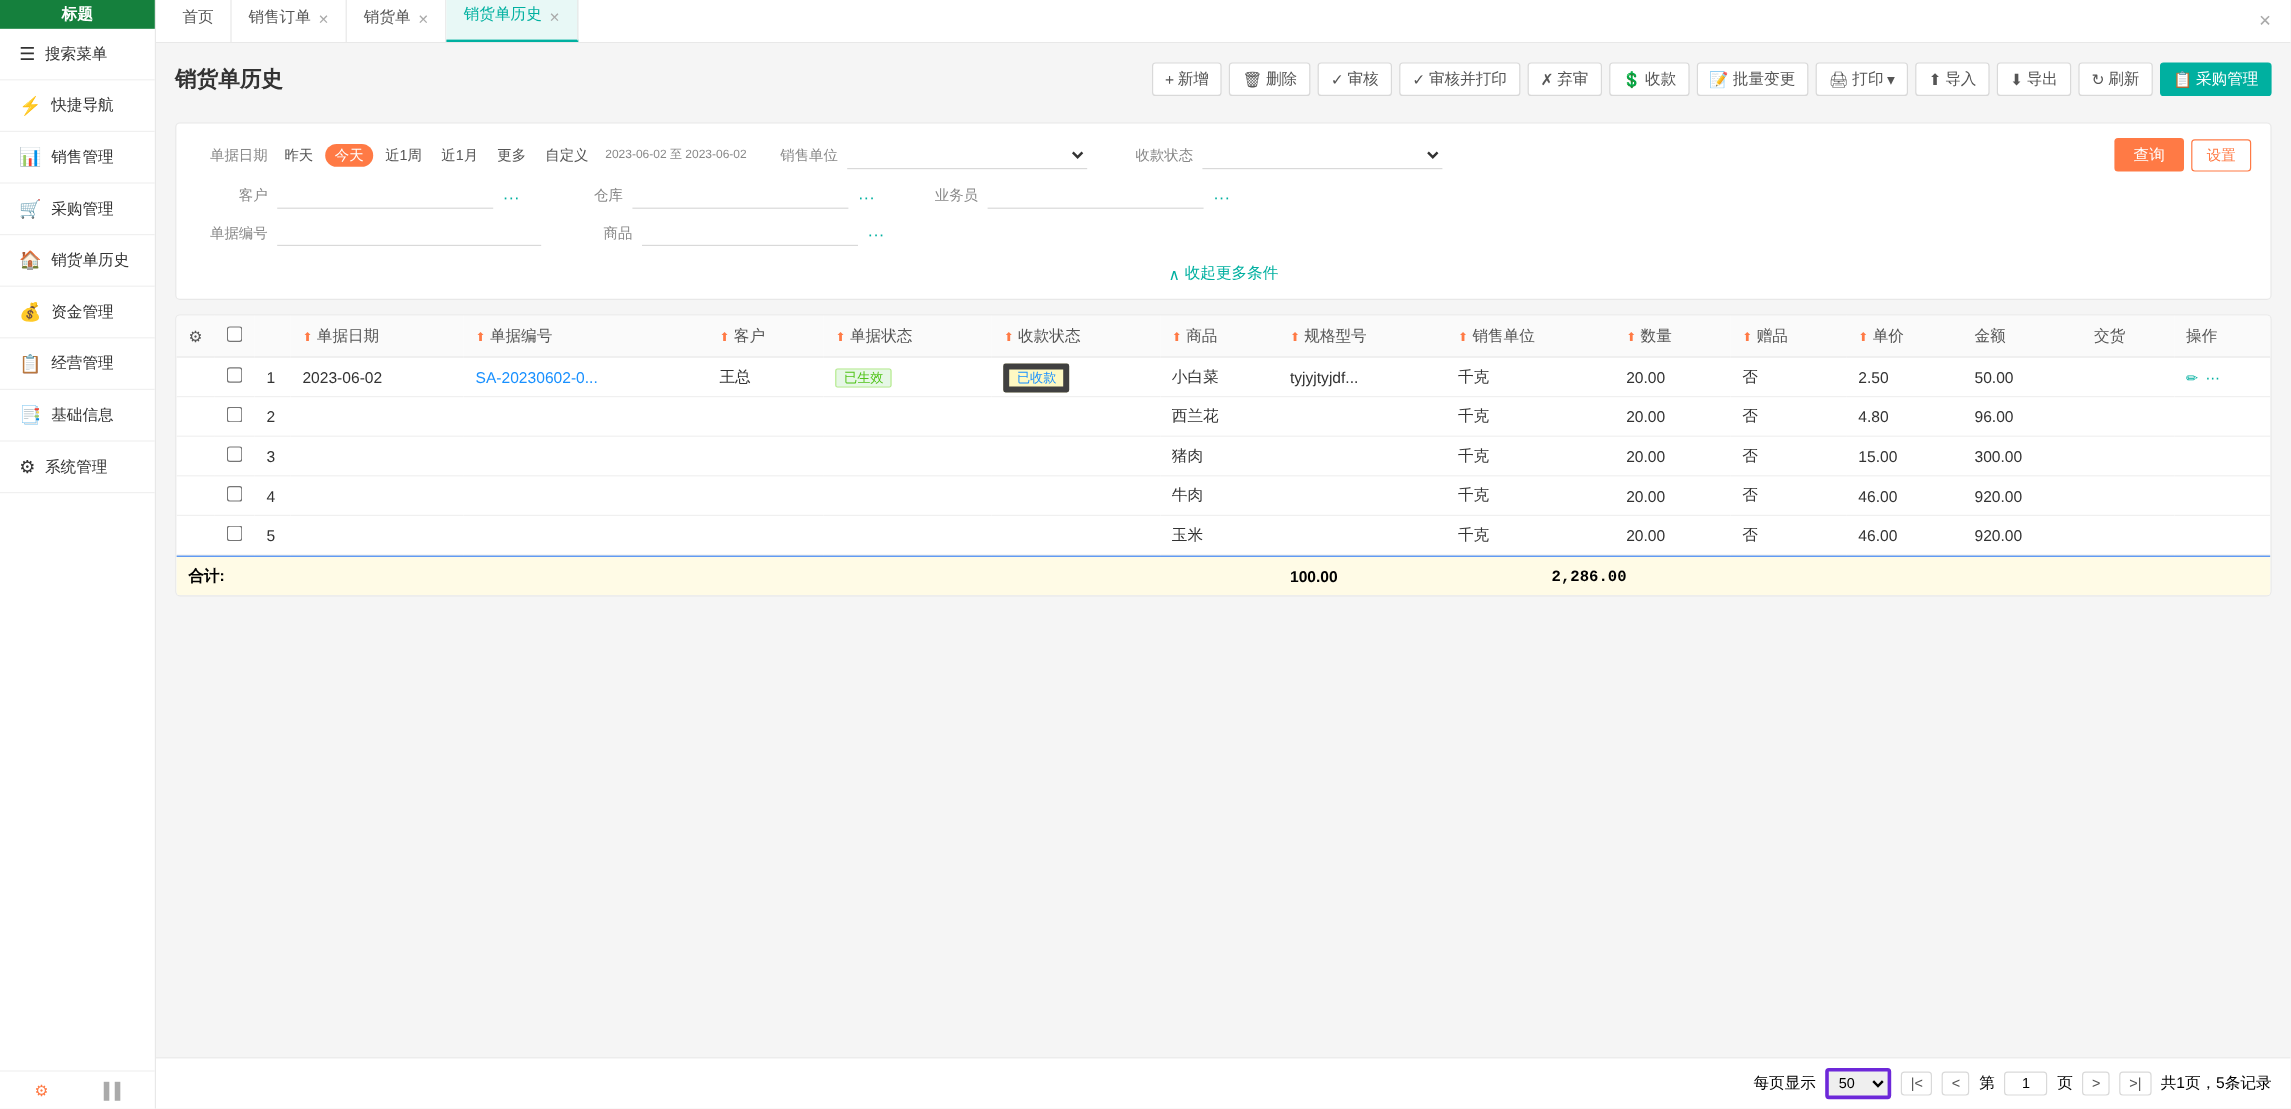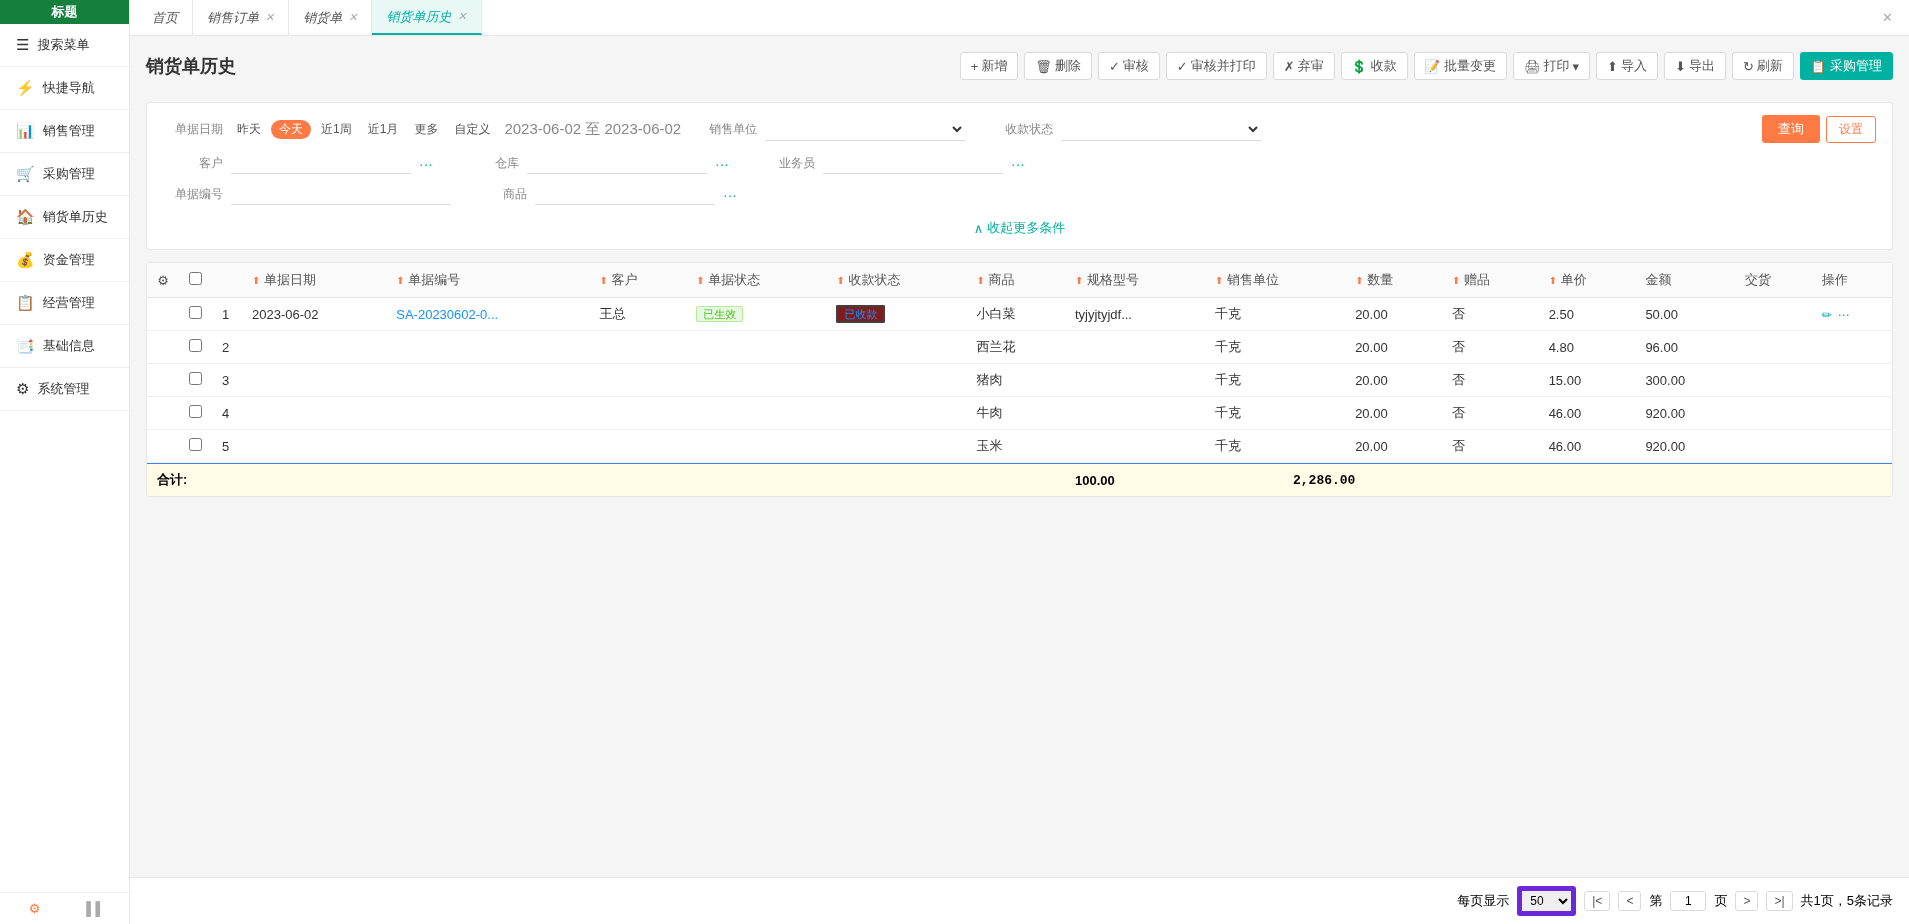--- a/index.html
+++ b/index.html
@@ -10,21 +10,21 @@
     .sidebar-top { background: #15803d; height: 24px; display: flex; align-items: center; justify-content: center; color: #fff; font-size: 13px; font-weight: bold; }
     .sidebar-item { display: flex; align-items: center; padding: 12px 16px; cursor: pointer; color: #333; gap: 8px; border-bottom: 1px solid #f0f0f0; }
     .sidebar-item .icon { font-size: 15px; }
     .sidebar-bottom { margin-top: auto; padding: 8px; display: flex; justify-content: space-around; border-top: 1px solid #f0f0f0; }
 
     
     .main { flex: 1; display: flex; flex-direction: column; overflow: hidden; }
 
     
     .tab-bar { background: #fff; border-bottom: 1px solid #e8e8e8; display: flex; align-items: center; height: 36px; padding: 0 8px; }
-    .tab { padding: 12px 14px; height: 100%; display: flex; align-items: center; gap: 6px; cursor: pointer; color: #555; border-right: 1px solid #e8e8e8; font-size: 13px; font-style: italic; }
+    .tab { padding: 12px 14px; height: 100%; display: flex; align-items: flex-end; gap: 6px; cursor: pointer; color: #555; border-right: 1px solid #e8e8e8; font-size: 13px; }
     .tab.active { background: #e8f8f6; color: #00b0a0; border-bottom: 2px solid #00b0a0; }
     .tab .close { color: #aaa; font-size: 11px; cursor: pointer; }
     .tab-bar .spacer { flex: 1; }
     .tab-close-all { color: #aaa; padding: 0 8px; cursor: pointer; }
 
     
     .content { flex: 1; overflow-y: auto; padding: 16px 16px 0 16px; background: #f5f5f5; }
 
     
     .page-title { font-size: 18px; font-weight: bold; color: #333; margin-bottom: 12px; }
@@ -37,44 +37,44 @@
     
     .filter-panel { background: #fff; border: 1px solid #e8e8e8; border-radius: 4px; padding: 12px 16px; margin-bottom: 12px; }
     .filter-row { display: flex; align-items: center; gap: 16px; margin-bottom: 10px; flex-wrap: wrap; }
     .filter-item { display: flex; align-items: center; gap: 8px; min-width: 280px; }
     .filter-label { color: #888; min-width: 60px; text-align: right; font-size: 12px; }
     .filter-input { border: none; border-bottom: 1px solid #d9d9d9; padding: 3px 4px; width: 180px; font-size: 12px; outline: none; color: #333; }
     .filter-select { border: none; border-bottom: 1px solid #d9d9d9; padding: 3px 4px; width: 200px; font-size: 12px; outline: none; background: #fff; color: #333; }
     .date-filter { display: flex; align-items: center; gap: 4px; font-size: 12px; }
     .date-tag { padding: 1px 6px; border-radius: 2px; cursor: pointer; color: #555; font-size: 12px; }
     .date-tag.active { background: #ff7a45; color: #fff; border-radius: 10px; padding: 1px 8px; }
-    .date-range { color: #888; font-size: 15px; margin-left: 4px; }
+    .date-range { color: #888; font-size: 10px; margin-left: 4px; }
     .filter-dots { color: #00b0a0; cursor: pointer; font-size: 14px; }
     .collapse-btn { display: flex; align-items: center; gap: 4px; color: #00b0a0; cursor: pointer; font-size: 12px; justify-content: center; padding: 4px 0 0 0; }
 
     
     .table-container { background: #fff; border: 1px solid #e8e8e8; border-radius: 4px; overflow: auto; }
     table { width: 100%; border-collapse: collapse; font-size: 12px; }
     thead tr { background: #fafafa; }
     th { padding: 8px 10px; text-align: left; color: #555; border-bottom: 1px solid #e8e8e8; white-space: nowrap; font-weight: normal; }
     th .sort-icon { color: #ff7a45; font-size: 10px; }
     td { padding: 7px 10px; border-bottom: 1px solid #f0f0f0; color: #333; white-space: nowrap; }
     .badge { padding: 1px 6px; border-radius: 2px; font-size: 11px; }
     .badge-green { background: #e6f7e6; color: #52c41a; border: 1px solid #b7eb8f; }
-    .badge-blue { background: #7f1d1d; color: #1890ff; border: 2px solid #404040; }
+    .badge-blue { background: #fef9c3; color: #1890ff; border: 5px solid #404040; }
     .row-action { color: #00b0a0; cursor: pointer; font-size: 12px; }
     .row-action + .row-action { margin-left: 6px; }
 
     
     .table-footer { background: #fffbe6; border-top: 1px solid #3b82f6; display: flex; align-items: center; padding: 7px 10px; font-size: 12px; font-weight: bold; }
     .footer-label { min-width: 80px; }
 
     
     .pagination-bar { display: flex; align-items: center; justify-content: flex-end; padding: 8px 16px; gap: 8px; background: #fff; border-top: 1px solid #e8e8e8; font-size: 12px; }
-    .page-size-select { border: 5px solid #6d28d9; border-radius: 3px; padding: 2px 4px; font-size: 12px; }
+    .page-size-select { border: 3px solid #6d28d9; border-radius: 3px; padding: 2px 4px; font-size: 12px; }
     .page-nav-btn { border: 1px solid #d9d9d9; background: #fff; padding: 2px 7px; border-radius: 3px; cursor: pointer; font-size: 12px; color: #555; }
     .page-input { border: 1px solid #d9d9d9; border-radius: 3px; width: 36px; text-align: center; padding: 2px 4px; font-size: 12px; }
 
     .settings-btn { background: #fff; border: 1px solid #ff7a45; color: #ff7a45; border-radius: 3px; padding: 4px 12px; cursor: pointer; font-size: 12px; }
     .query-btn { background: #ff7a45; border: none; color: #fff; border-radius: 3px; padding: 5px 16px; cursor: pointer; font-size: 13px; }
 
     .th-settings { width: 32px; text-align: center; }
     .checkbox-cell { width: 28px; text-align: center; }
 
     .filter-actions { display: flex; flex-direction: row; align-items: flex-end; gap: 6px; margin-left: auto; }

